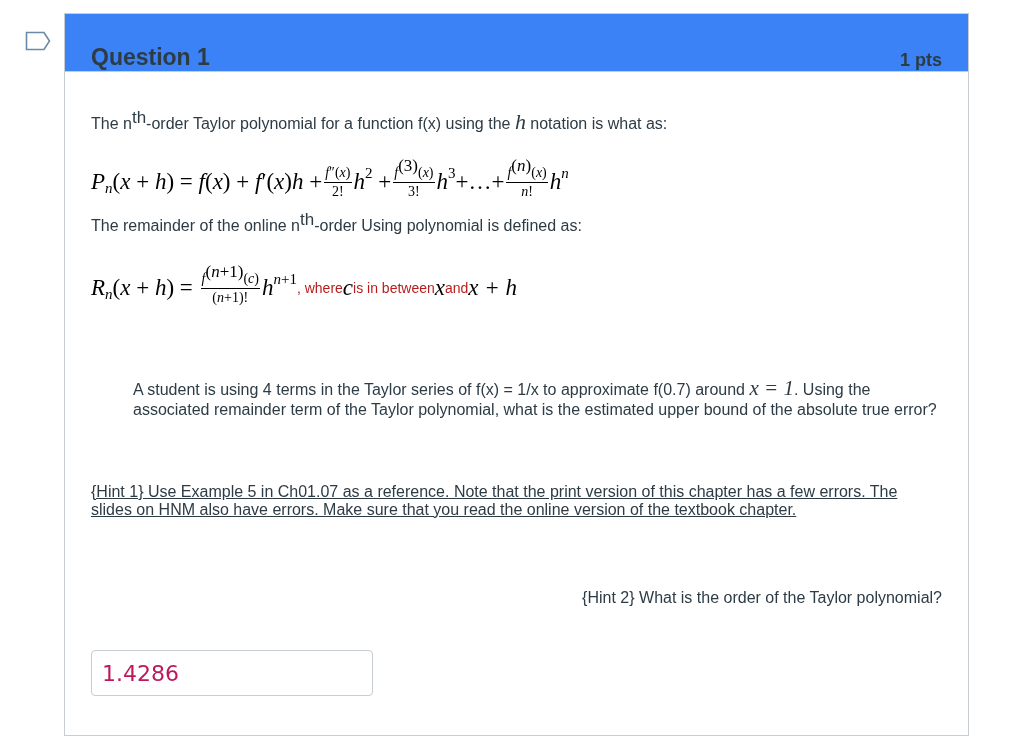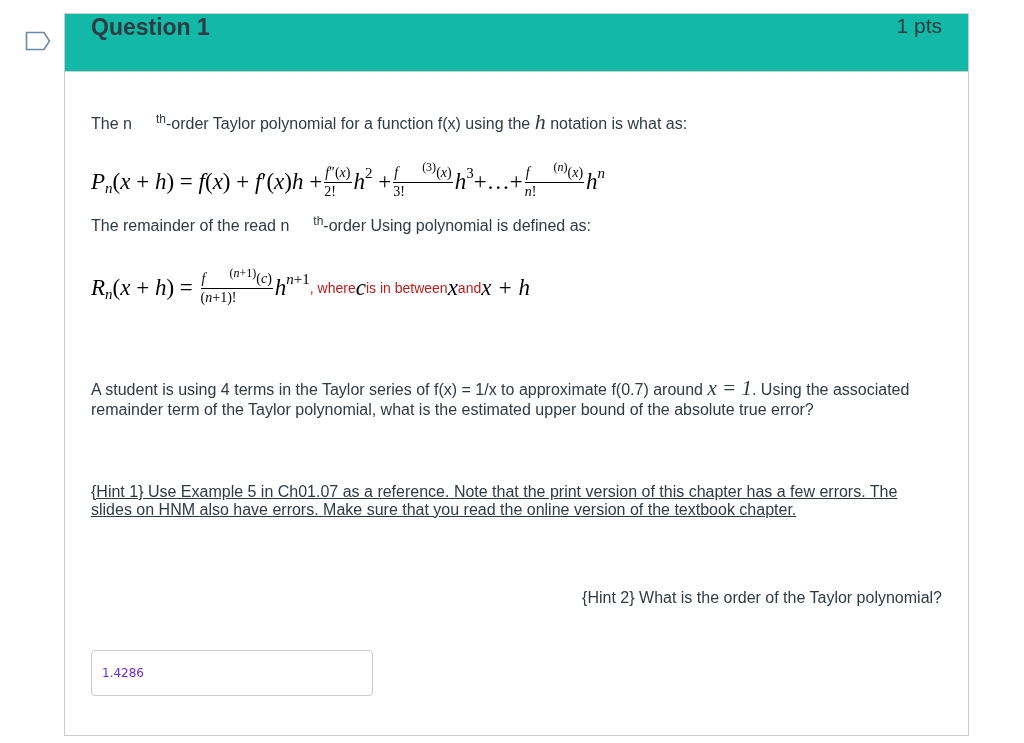--- a/index.html
+++ b/index.html
@@ -1,39 +1,39 @@
 <!DOCTYPE html>
 <html><head>
   <meta charset="utf-8">
   <style>
     html, body { margin: 0; padding: 0; background: #ffffff; }
     body { width: 1024px; height: 743px; position: relative; overflow: hidden;
            font-family: "Liberation Sans", sans-serif; color: #2d3b45; }
     .flag { position: absolute; left: 25px; top: 31px; width: 26px; height: 20px; }
     .card { position: absolute; left: 64px; top: 13px; width: 905px; height: 723px;
             border: 1px solid #c7cdd1; box-sizing: border-box; background: #fff; }
-    .header { height: 57px; background: #14b8a6; border-bottom: 1px solid #c7cdd1;
-              display: flex; align-items: flex-start; justify-content: space-between;
+    .header { height: 57px; background: #3b82f6; border-bottom: 1px solid #c7cdd1;
+              display: flex; align-items: flex-end; justify-content: space-between;
               padding: 0 26px 0 26px; }
     .qtitle { font-weight: bold; font-size: 23px; color: #2d3b45; }
-    .pts { font-weight: normal; font-size: 21px; color: #2d3b45; margin-left: 47px; }
+    .pts { font-weight: bold; font-size: 18px; color: #2d3b45; margin-left: 47px; }
     .p { position: absolute; left: 26px; right: 26px; }
-    sup { font-size: 12px; line-height: 0; margin-left: 24px; }
+    sup { font-size: 17px; line-height: 0; }
     .math { font-family: "Liberation Serif", "DejaVu Serif", serif; font-size: 23px;
             color: #000; display: flex; align-items: center; white-space: nowrap; }
     .math i { font-style: italic; }
-    .frac { display: inline-flex; flex-direction: column; align-items: flex-start;
+    .frac { display: inline-flex; flex-direction: column; align-items: center;
             vertical-align: middle; margin: 0 2px; font-size: 14px; line-height: 16px; }
     .frac .num { border-bottom: 1px solid #000; padding: 0 1px 1px; }
     .frac .den { padding-top: 1px; }
     .ssub { font-size: 15px; position: relative; top: 6px; }
     .ssup { font-size: 15px; position: relative; top: -9px; }
     .answer { position: absolute; left: 26px; top: 636px; width: 282px; height: 46px;
               border: 1px solid #c7cdd1; border-radius: 4px; box-sizing: border-box;
-              padding: 0 10px; font-size: 12px; color: #6d28d9; background: #fff;
+              padding: 0 10px; font-size: 22px; color: #be185d; background: #fff;
               font-family: "DejaVu Sans", sans-serif; outline: none; }
     .mathtext { font-family: "Liberation Sans", sans-serif; font-size: 14px; color: #b91c1c; font-style: normal; }
   </style>
 </head>
 <body>
 
 <svg class="flag" viewBox="0 0 26 20">
   <path d="M1.5 1.5 H19 L24.5 10 L19 18.5 H1.5 Z" fill="none" stroke="#6b8aa8" stroke-width="1.6"></path>
 </svg>
 
@@ -57,32 +57,32 @@
         <span class="num"><i>f</i><sup>(3)</sup>(<i>x</i>)</span>
         <span class="den">3!</span>
       </span><i>h</i><span class="ssup">3</span>+…+
     <span class="frac">
         <span class="num"><i>f</i><sup>(<i>n</i>)</sup>(<i>x</i>)</span>
         <span class="den"><i>n</i>!</span>
       </span><i>h</i><span class="ssup"><i>n</i></span>
   </div>
 
   <div class="p" style="top:203px;">
-    <span>The remainder of the read n</span><sup>th</sup><span>-order Using polynomial is defined as:</span>
+    <span>The remainder of the online n</span><sup>th</sup><span>-order Using polynomial is defined as:</span>
   </div>
 
   <div class="p math" style="top:248px; height:52px;">
     <i>R</i><span class="ssub"><i>n</i></span>(<i>x</i>&nbsp;+&nbsp;<i>h</i>)&nbsp;=&nbsp;
     <span class="frac">
         <span class="num"><i>f</i><sup>(<i>n</i>+1)</sup>(<i>c</i>)</span>
         <span class="den">(<i>n</i>+1)!</span>
       </span><i>h</i><span class="ssup"><i>n</i>+1</span><span class="mathtext">, where </span><i>c</i><span class="mathtext"> is in between </span><i>x</i><span class="mathtext"> and </span><i>x + h</i>
   </div>
 
-  <div class="p" style="top:362px;">
+  <div class="p" style="top:362px;margin-left:42px;">
     <span>A student is using 4 terms in the Taylor series of f(x) = 1/x to approximate f(0.7) around </span><i style="font-family:'Liberation Serif',serif;font-size:21px;">x = 1</i><span>. Using the associated remainder term of the Taylor polynomial, what is the estimated upper bound of the absolute true error?</span>
   </div>
 
   <div class="p" style="top:469px;text-decoration:underline;">{Hint 1} Use Example 5 in Ch01.07 as a reference. Note that the print version of this chapter has a few errors. The slides on HNM also have errors.  Make sure that you read the online version of the textbook chapter.</div>
 
   <div class="p" style="top:575px;text-align:right;">{Hint 2} What is the order of the Taylor polynomial?</div>
 
   <input class="answer" type="text" value="1.4286" style="">
 </div>
 

